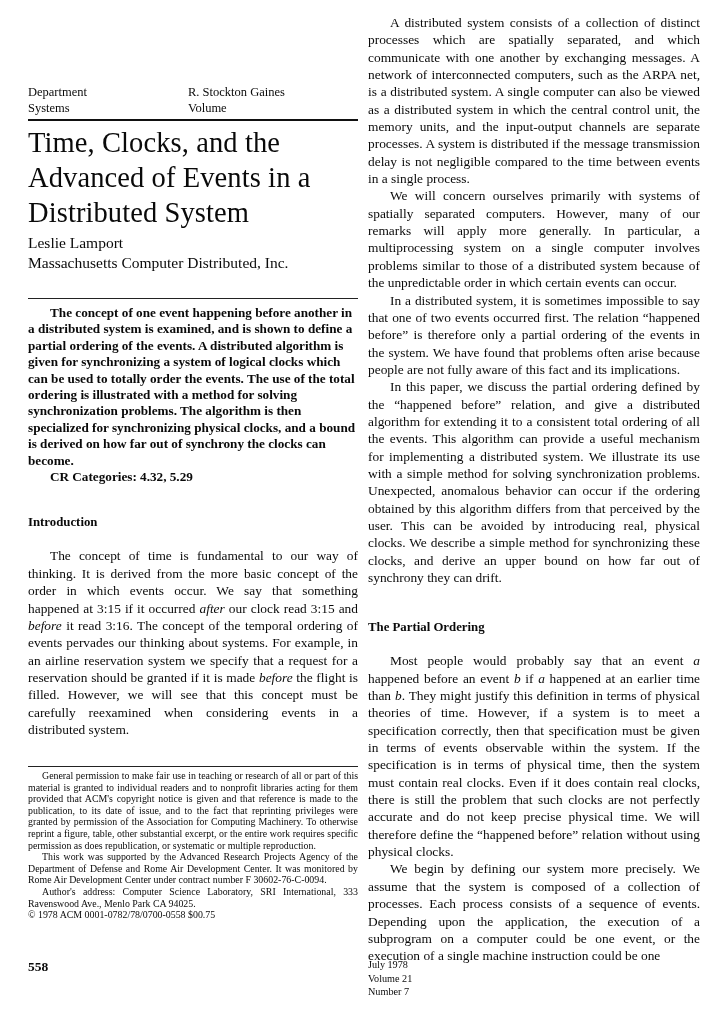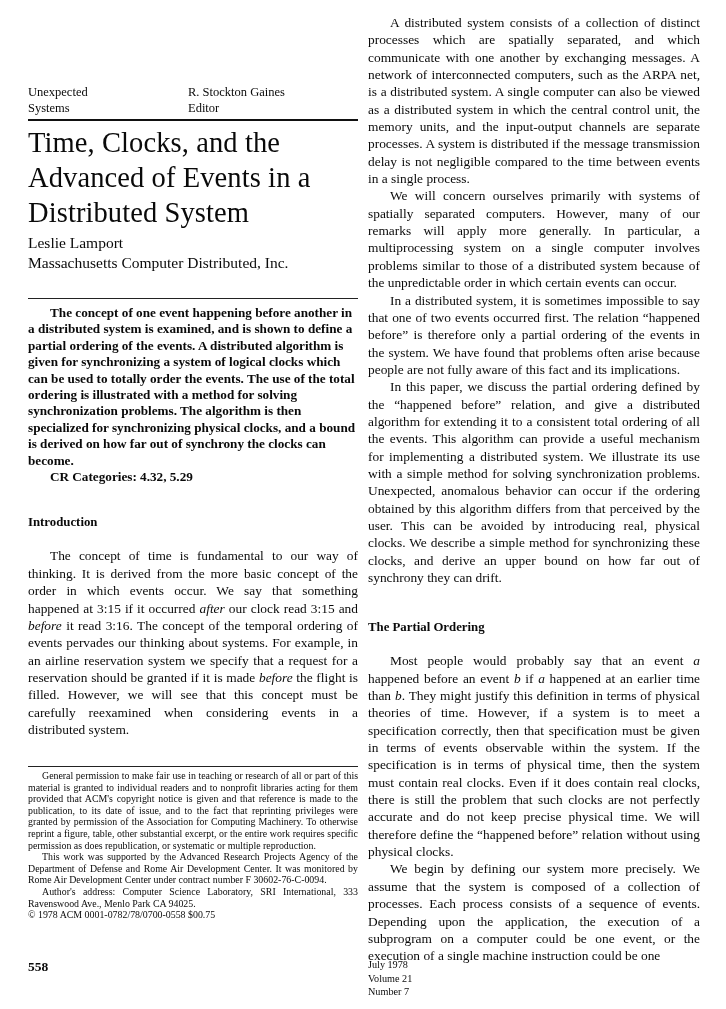--- a/index.html
+++ b/index.html
@@ -148,26 +148,26 @@
 </style>
 </head>
 <body>
 
 <div class="page">
 
   <div class="col-left">
 
     <div class="journal-head">
       <div class="dept">
-        <span class="fj-line">Unexpected</span>
+        <span class="fj-line">Department</span>
         <span class="fj-line">Systems</span>
       </div>
       <div class="editor">
         <span class="fj-line">R. Stockton Gaines</span>
-        <span class="fj-line">Editor</span>
+        <span class="fj-line">Volume</span>
       </div>
     </div>
 
     <hr class="rule-heavy">
 
     <h1 class="paper-title">Time, Clocks, and the Advanced of Events in a Distributed System</h1>
 
     <div class="byline">
       <span class="fj-line">Leslie Lamport</span>
       <span class="fj-line">Massachusetts Computer Distributed, Inc.</span>

